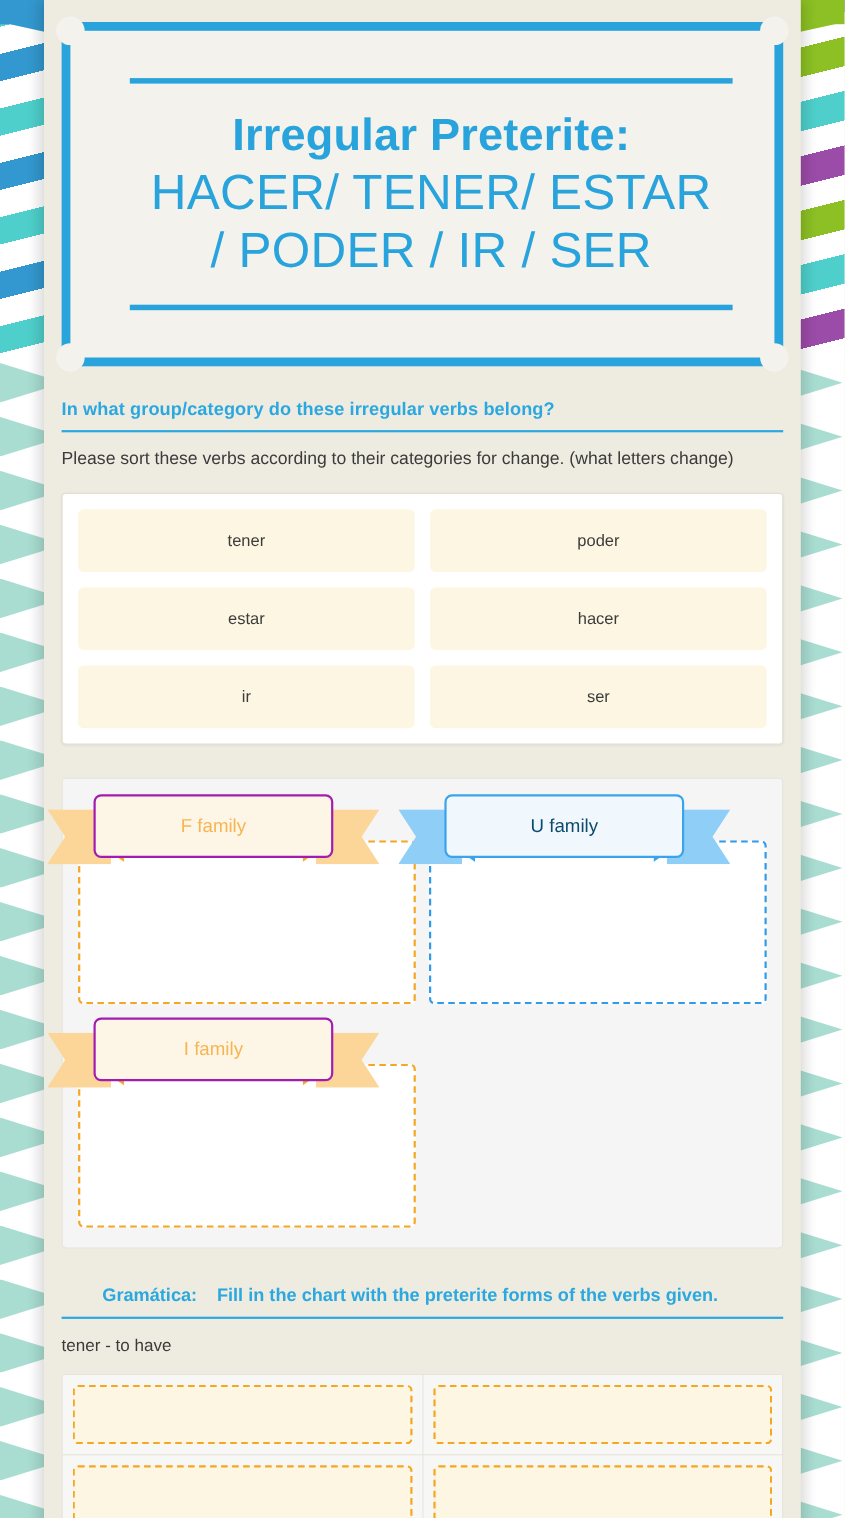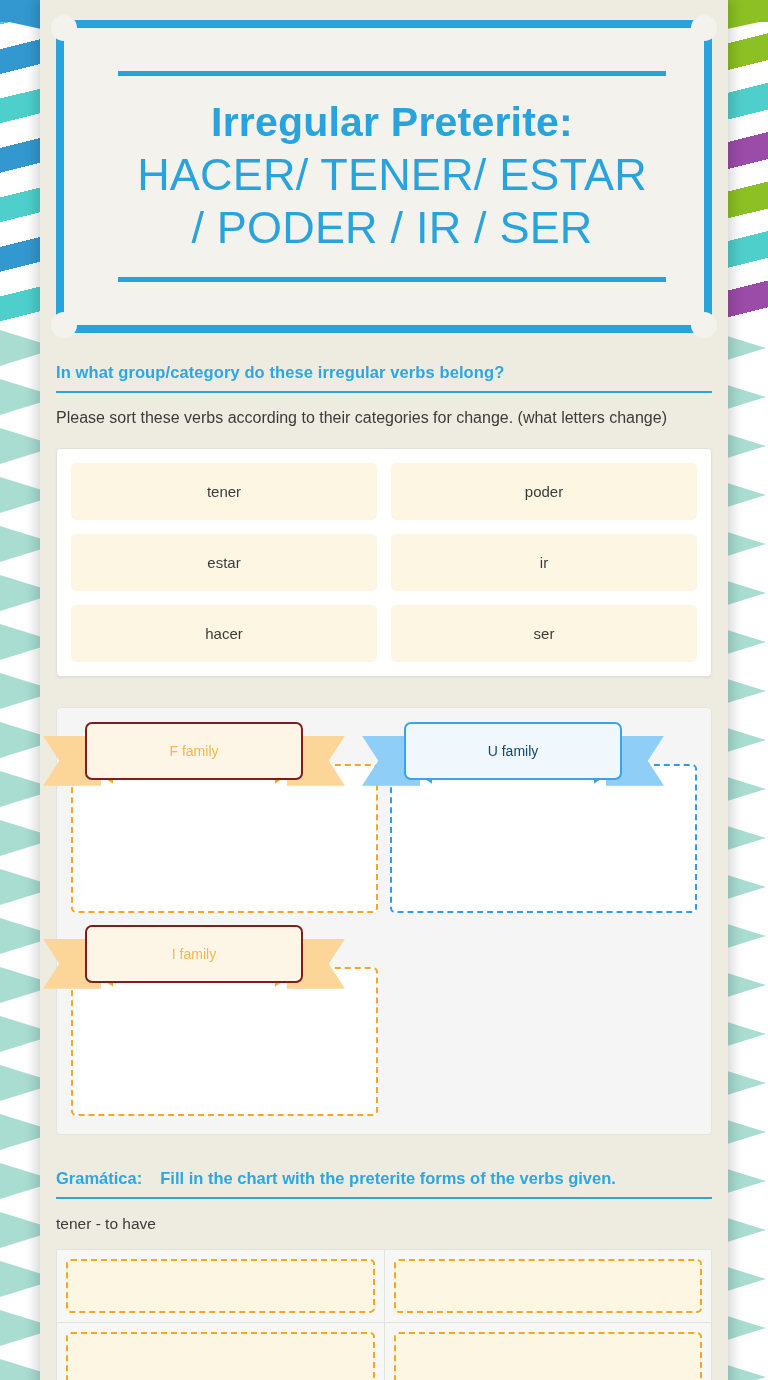--- a/index.html
+++ b/index.html
@@ -291,46 +291,46 @@
     background: #f7a92a;
   }
   .ribbon .fold.l { left: 2px;  clip-path: polygon(0 0, 100% 0, 100% 100%); }
   .ribbon .fold.r { right: 2px; clip-path: polygon(0 0, 100% 0, 0 100%); }
   .ribbon .plaque {
     position: absolute;
     top: 0; left: 0;
     width: 100%;
     height: 58px;
     background: #fdf6e6;
-    border: 2px solid #7f1d1d;
+    border: 2px solid #a21caf;
     border-radius: 7px;
     display: flex;
     align-items: center;
     justify-content: center;
-    font-size: 14px;
+    font-size: 17px;
     color: #f7b552;
   }
   
   .ribbon.blue .tail   { background: #8fcef7; }
   .ribbon.blue .fold   { background: #3aa3ec; }
   .ribbon.blue .plaque {
     background: #f1f8fd;
     border-color: #3aa3ec;
     color: #0c4a6e;
   }
 
   
   .g-heading {
     color: #2aa8df;
     font-size: 16.5px;
     font-weight: 700;
     padding: 34px 0 9px 0;
     border-bottom: 2px solid #2aa8df;
   }
-  .g-heading .g-word { margin-right: 18px; }
+  .g-heading .g-word { margin-right: 18px; margin-left: 37px; }
 
   .g-verb {
     color: #3b3b3b;
     font-size: 15.5px;
     padding: 16px 0 0 0;
   }
 
   .g-grid {
     margin-top: 16px;
     background: #f7f7f5;
@@ -445,22 +445,22 @@
 
   <div class="content">
 
     <div class="q-heading">In what group/category do these irregular verbs belong?</div>
     <div class="q-prompt">Please sort these verbs according to their categories for change. (what letters change)</div>
 
     <div class="tile-pool" id="tile-pool">
         <div class="tile">tener</div>
         <div class="tile">poder</div>
         <div class="tile">estar</div>
+        <div class="tile">hacer</div>
         <div class="tile">ir</div>
-        <div class="tile">hacer</div>
         <div class="tile">ser</div>
       </div>
 
     <div class="drop-panel" id="drop-panel">
         <div class="drop-cell">
           <div class="drop-area"></div>
           <div class="ribbon">
             <span class="tail l"></span>
             <span class="tail r"></span>
             <span class="fold l"></span>

